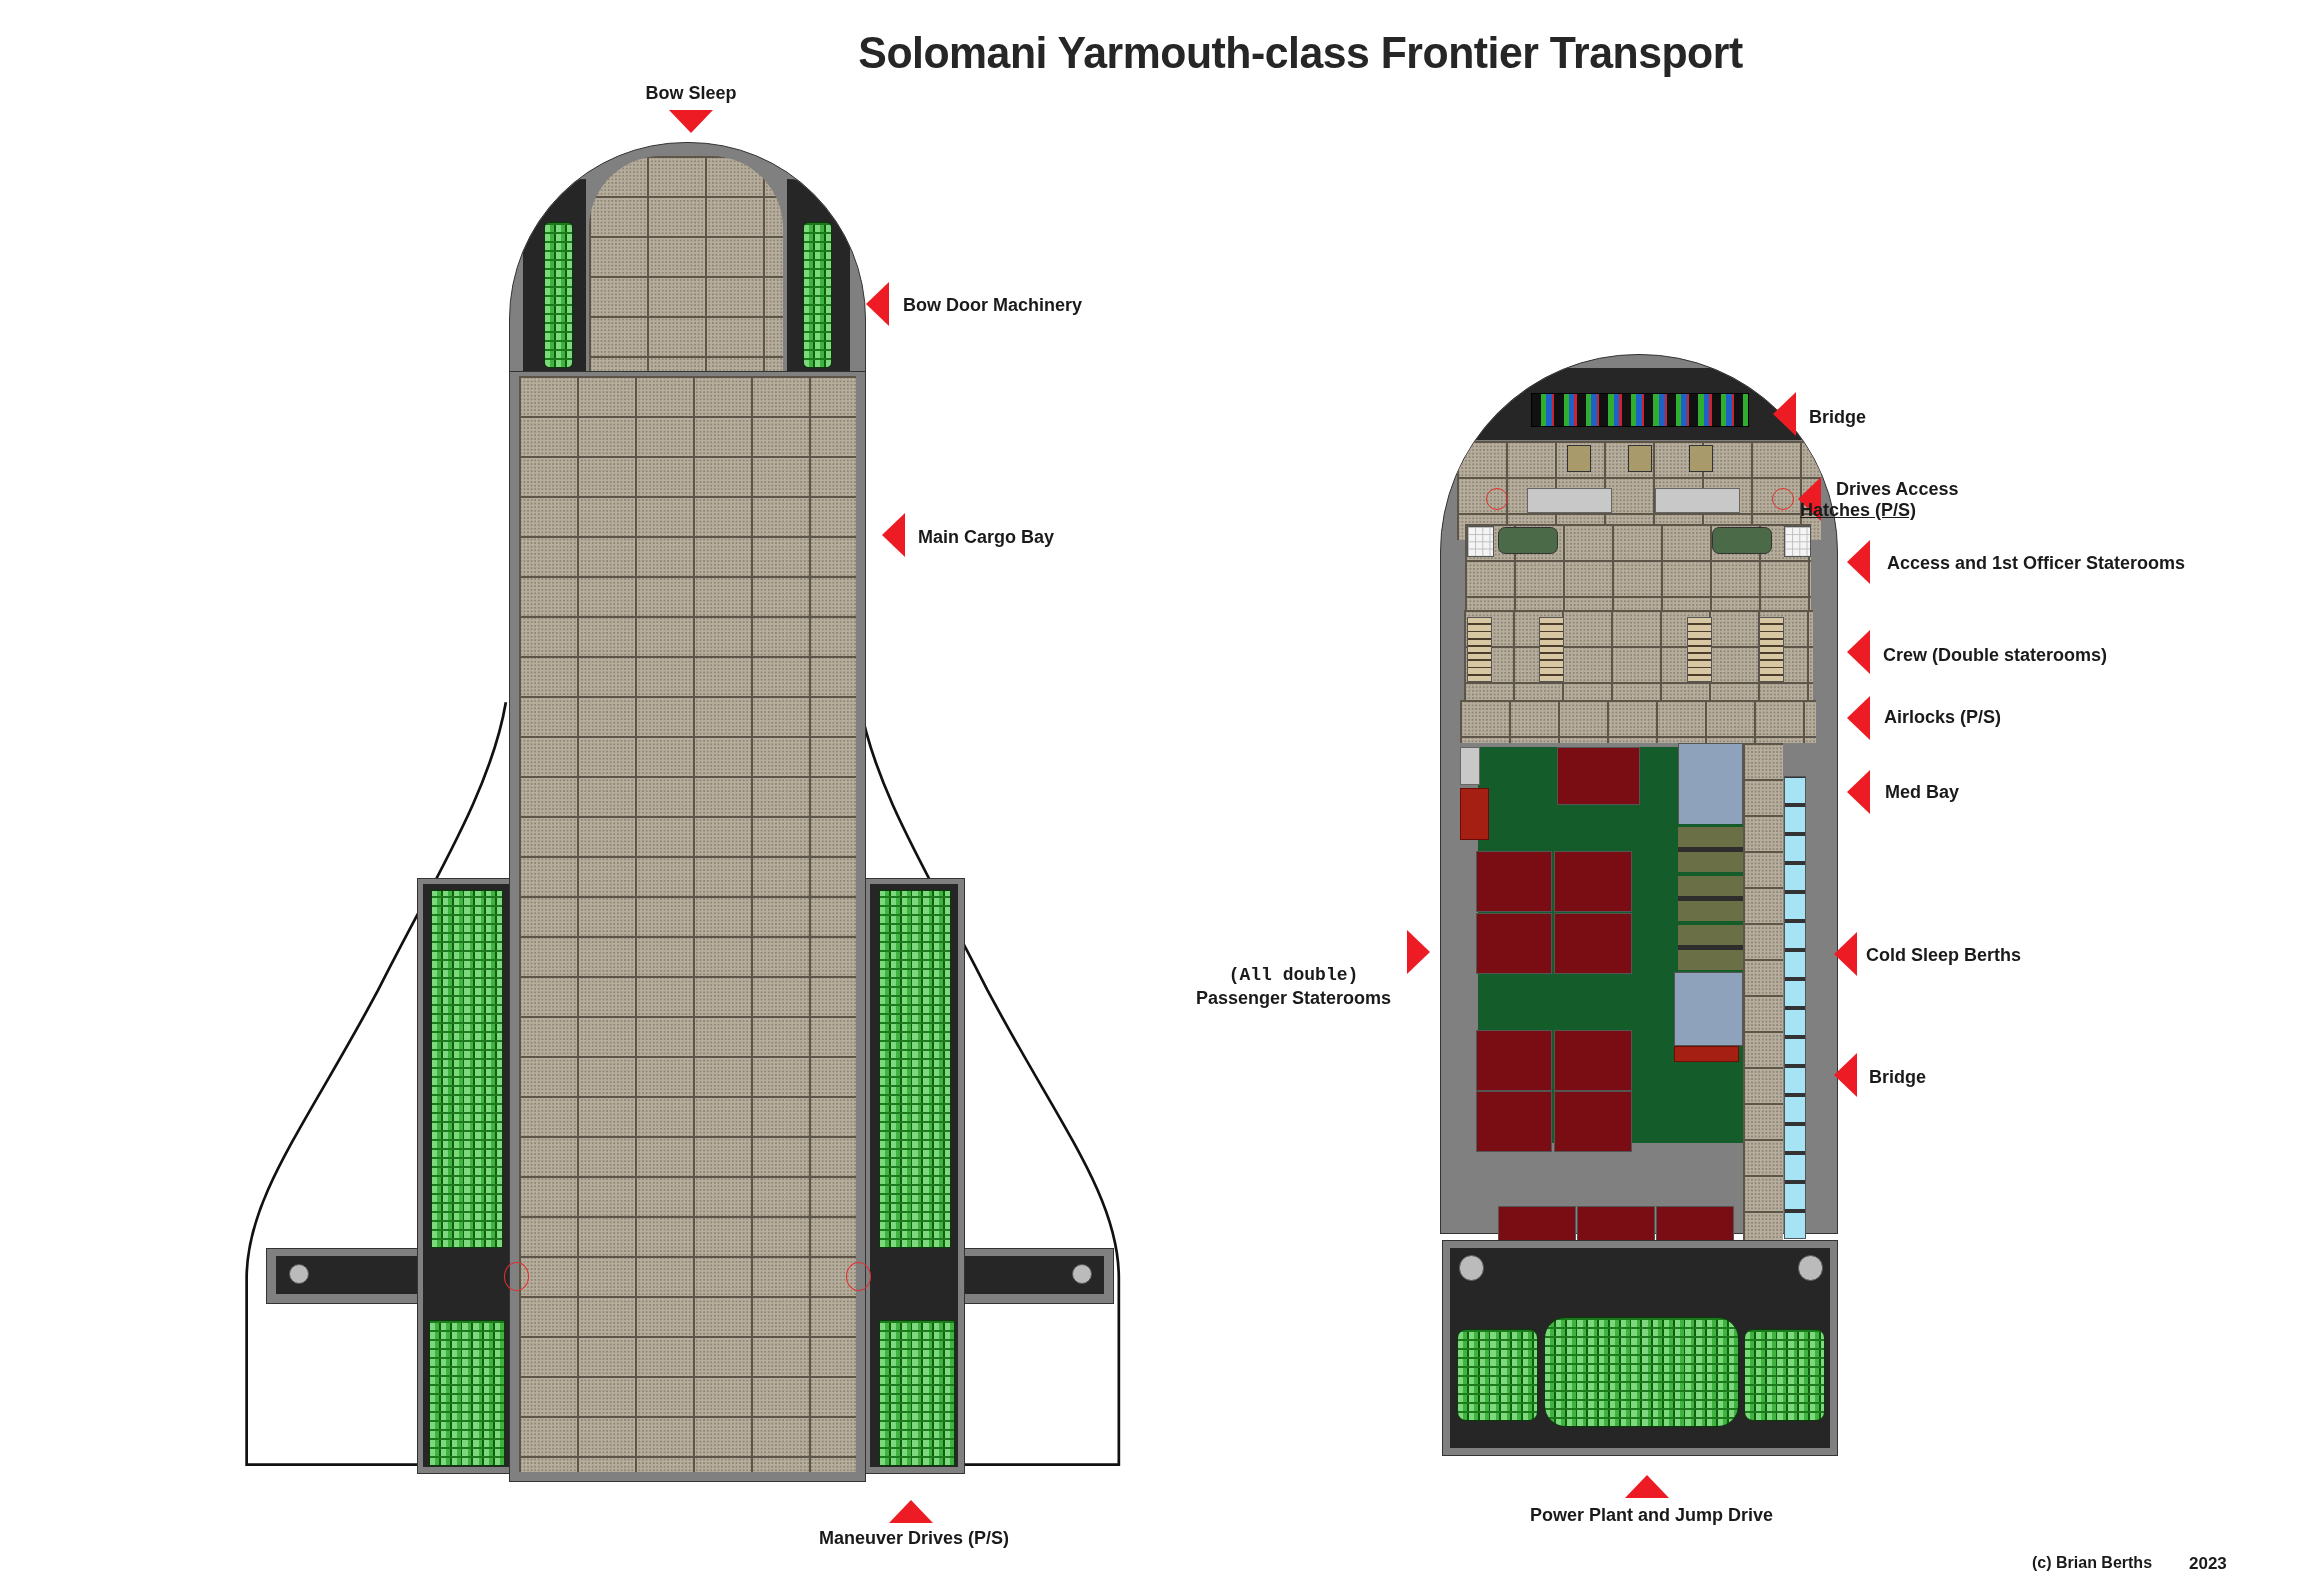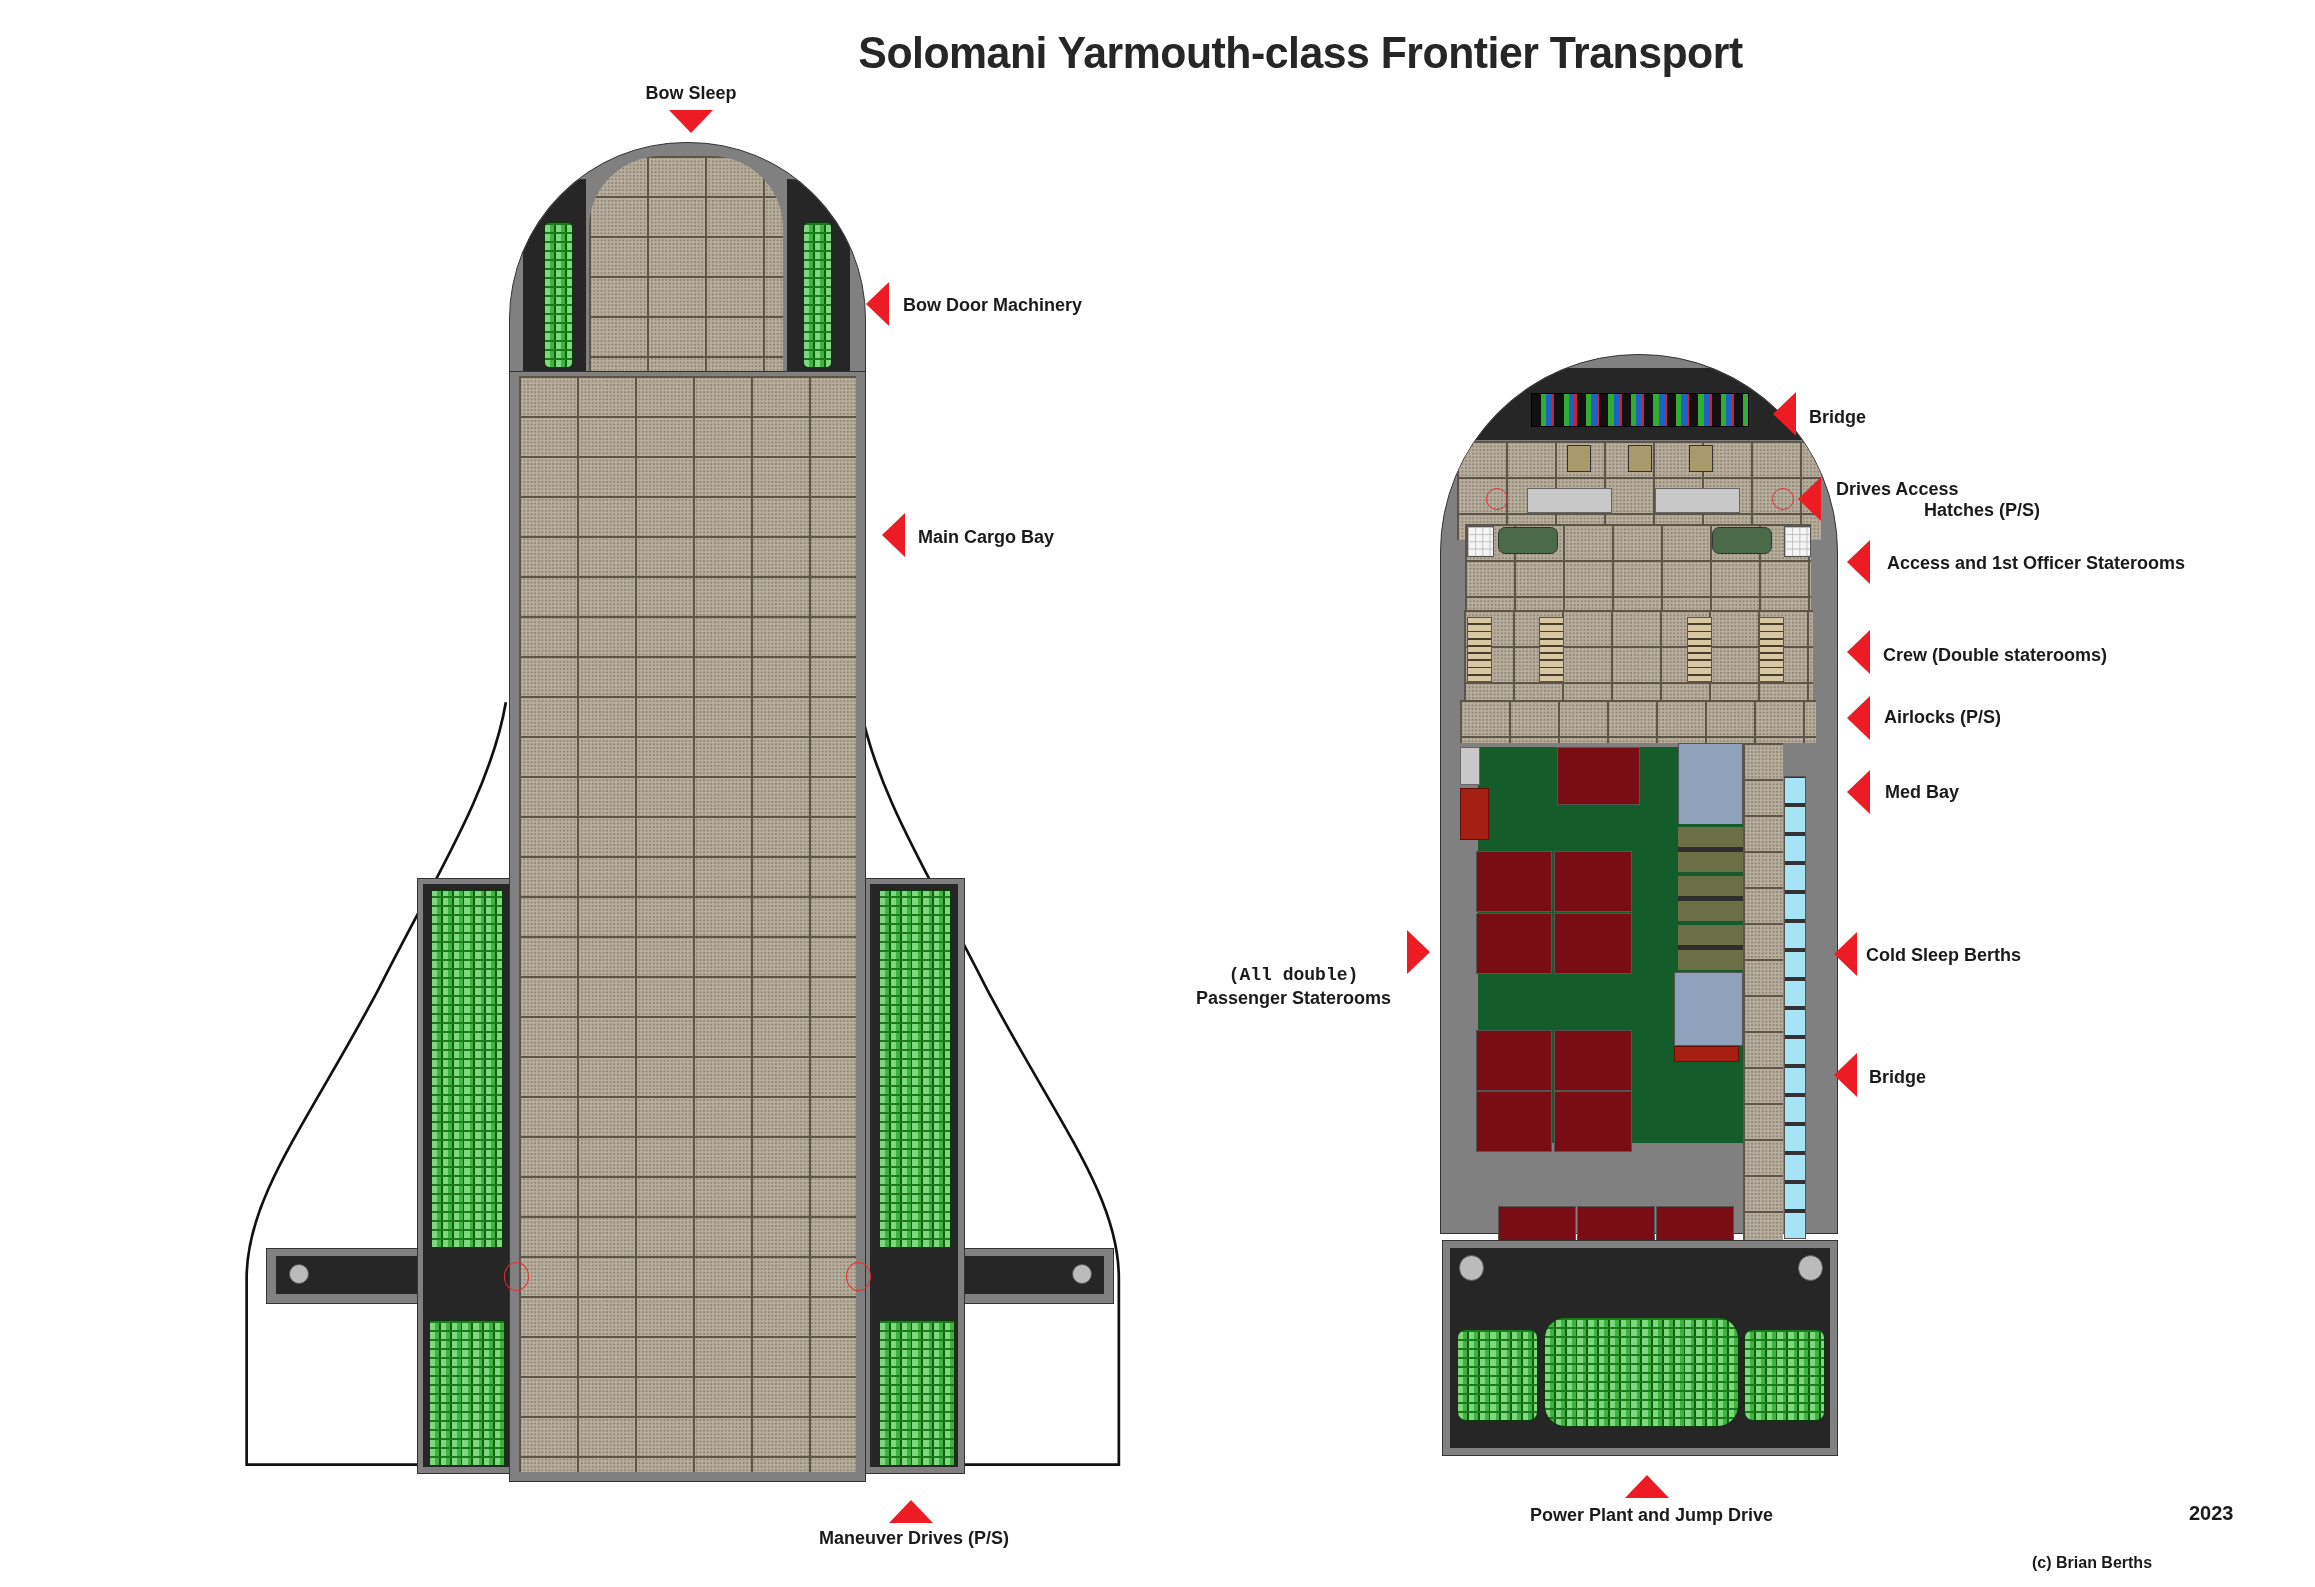--- a/index.html
+++ b/index.html
@@ -174,21 +174,21 @@
   <div class="abs machine" style="left:14.4px;top:88px;width:79px;height:90px;border-radius:9px;"></div>
   <div class="abs machine" style="left:101px;top:76px;width:193px;height:108px;border-radius:21.6px;"></div>
   <div class="abs machine" style="left:301px;top:88px;width:79px;height:90px;border-radius:9px;"></div>
 </div>
 
 <div class="arrow left" style="left:1773px;top:392px;"></div>
 <div class="lbl" style="left:1809px;top:407px;">Bridge</div>
 
 <div class="arrow left" style="left:1798px;top:477px;"></div>
 <div class="lbl" style="left:1836px;top:479px;">Drives Access</div>
-<div class="lbl" style="left:1924px;top:500px;">Hatches (P/S)</div>
+<div class="lbl" style="left:1800px;top:500px;text-decoration:underline;">Hatches (P/S)</div>
 
 <div class="arrow left" style="left:1847px;top:540px;"></div>
 <div class="lbl" style="left:1887px;top:553px;">Access and 1st Officer Staterooms</div>
 
 <div class="arrow left" style="left:1847px;top:630px;"></div>
 <div class="lbl" style="left:1883px;top:645px;">Crew (Double staterooms)</div>
 
 <div class="arrow left" style="left:1847px;top:696px;"></div>
 <div class="lbl" style="left:1884px;top:707px;">Airlocks (P/S)</div>
 
@@ -202,14 +202,14 @@
 <div class="arrow left" style="left:1834px;top:932px;"></div>
 <div class="lbl" style="left:1866px;top:945px;">Cold Sleep Berths</div>
 
 <div class="arrow left" style="left:1834px;top:1053px;"></div>
 <div class="lbl" style="left:1869px;top:1067px;">Bridge</div>
 
 <div class="arrow up" style="left:1625px;top:1475px;"></div>
 <div class="lbl c" style="left:1530px;top:1505px;width:234px;">Power Plant and Jump Drive</div>
 
 <div class="credit" style="left:2032px;top:1554px;">(c) Brian Berths</div>
-<div class="credit" style="left:2189px;top:1502px;font-size:20px;">2023</div>
+<div class="credit" style="left:2189px;top:1554px;font-size:17px;">2023</div>
 
 
 </body></html>

